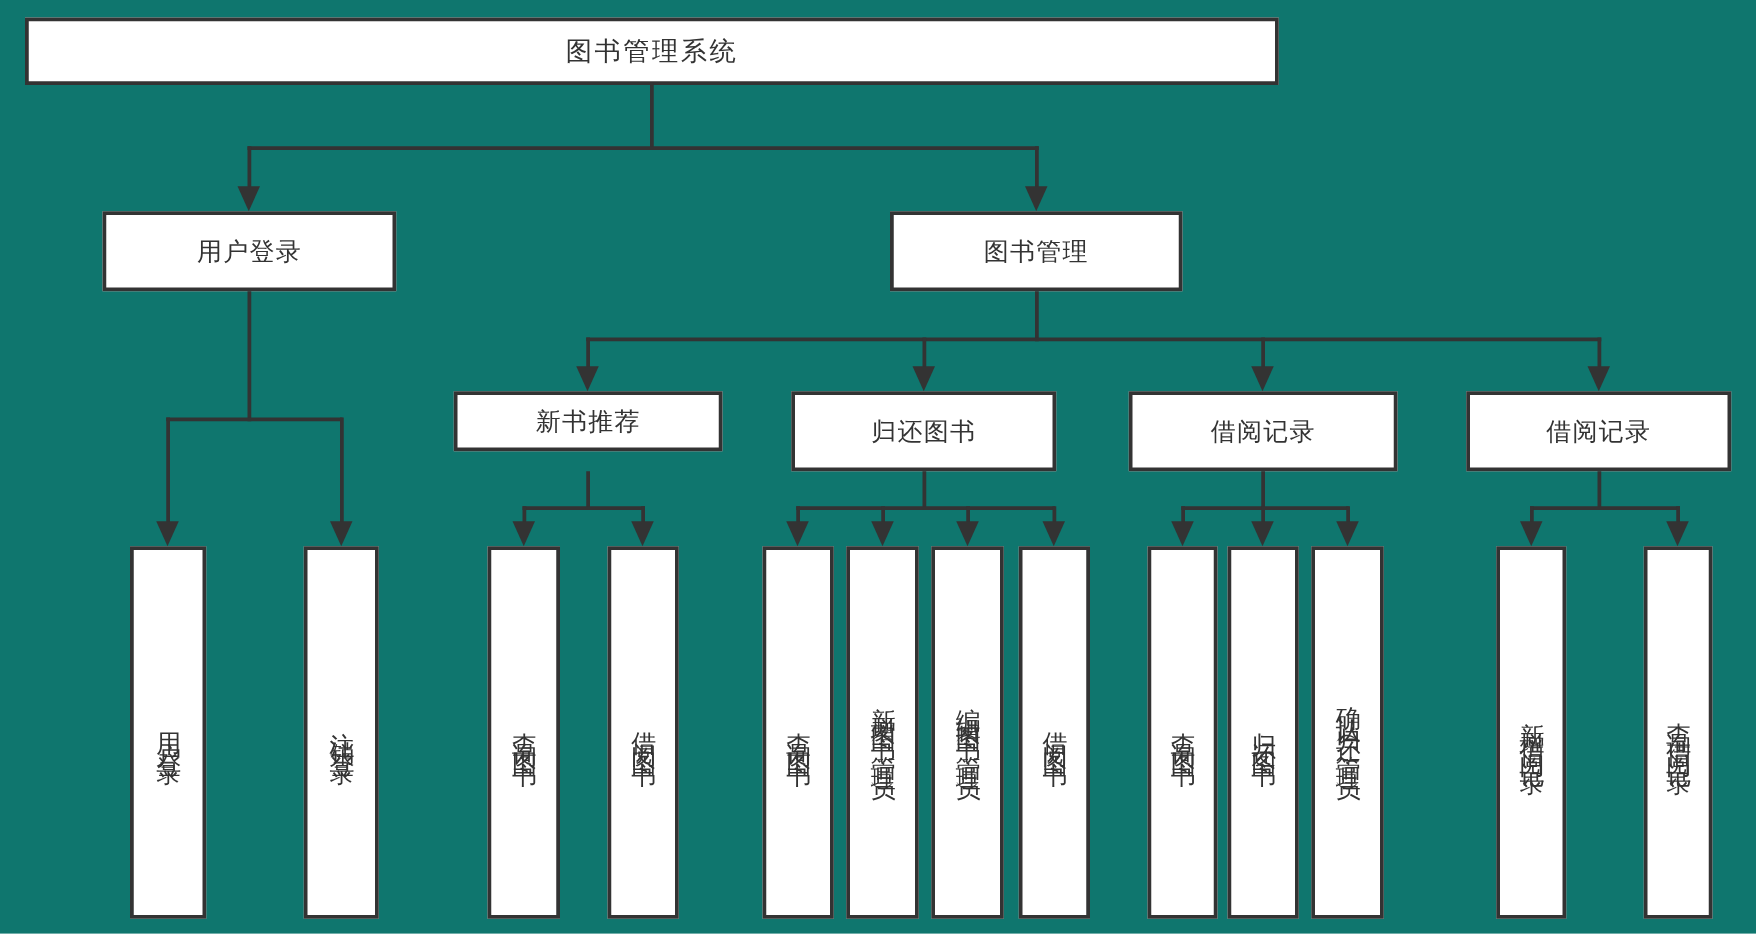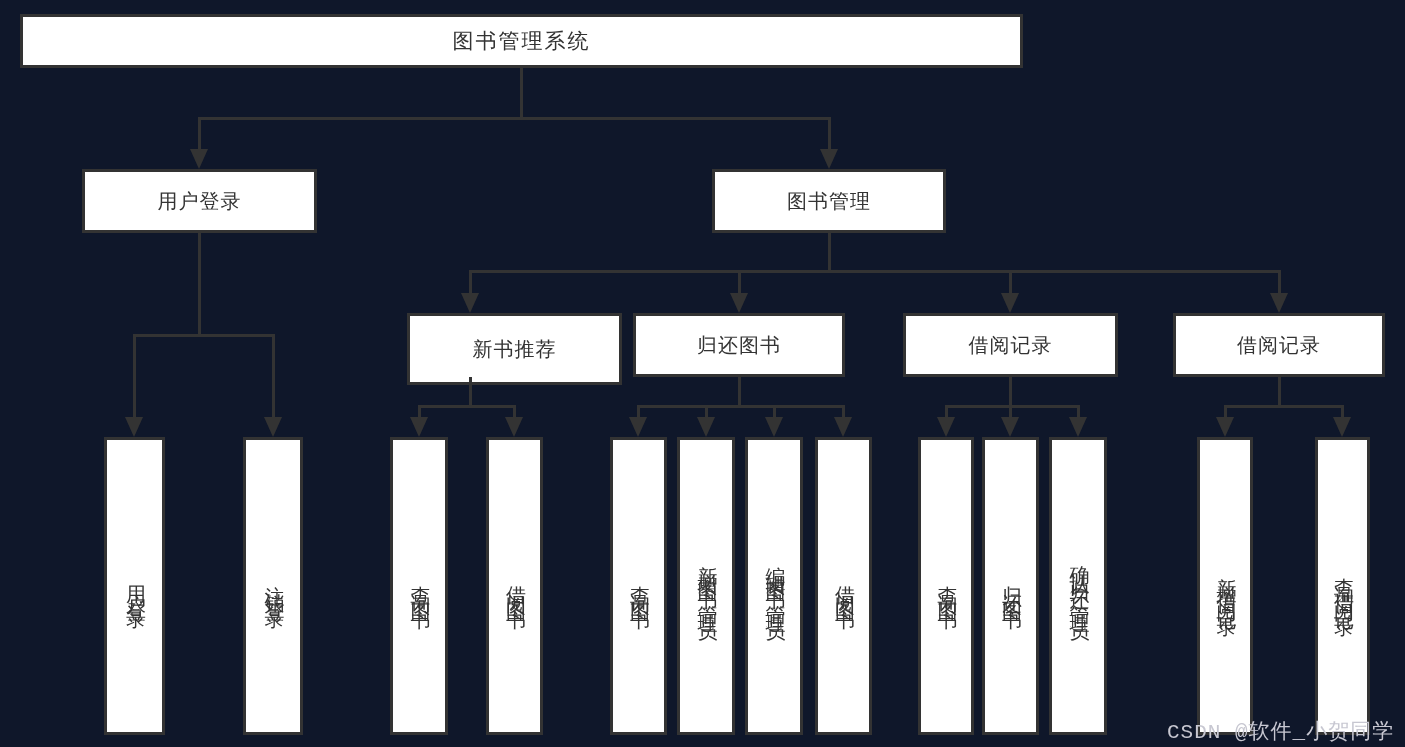--- a/index.html
+++ b/index.html
@@ -1,21 +1,21 @@
 <!DOCTYPE html>
 <html><head>
 <meta charset="utf-8">
 <style>
   html, body { margin: 0; padding: 0; background: #ffffff; }
   #canvas {
     position: relative;
     width: 1405px;
     height: 747px;
-    background: #0f172a;
-    font-family: Liberation Mono, monospace;
+    background: #0f766e;
+    font-family: Liberation Serif, serif;
     overflow: hidden;
   }
   .box {
     position: absolute;
     box-sizing: border-box;
     border: 3px solid #333333;
     background: #ffffff;
     display: flex;
     align-items: center;
     justify-content: center;
@@ -85,21 +85,21 @@
   <div class="hline" style="left:469px; top:270px; width:812px;"></div>
   <div class="ashaft" style="left:469px; top:270px; height:25px;"></div>
   <div class="ahead" style="left:461px; top:293px;"></div>
   <div class="ashaft" style="left:738px; top:270px; height:25px;"></div>
   <div class="ahead" style="left:730px; top:293px;"></div>
   <div class="ashaft" style="left:1009px; top:270px; height:25px;"></div>
   <div class="ahead" style="left:1001px; top:293px;"></div>
   <div class="ashaft" style="left:1278px; top:270px; height:25px;"></div>
   <div class="ahead" style="left:1270px; top:293px;"></div>
 
-  <div class="box hbox" style="left:363px; top:313px; width:215px; height:72px;margin-left:44px;">
+  <div class="box hbox" style="left:363px; top:313px; width:215px; height:48px;">
     <span>新书推荐</span>
   </div>
   <div class="box hbox" style="left:633px; top:313px; width:212px; height:64px;">
     <span>归还图书</span>
   </div>
   <div class="box hbox" style="left:903px; top:313px; width:215px; height:64px;">
     <span>借阅记录</span>
   </div>
   <div class="box hbox" style="left:1173px; top:313px; width:212px; height:64px;">
     <span>借阅记录</span>
@@ -176,15 +176,14 @@
     <span class="vtext">确认归还（管理员）</span>
   </div>
 
   <div class="box vbox" style="left:1197px; top:437px; width:56px; height:298px;">
     <span class="vtext">新增借阅记录</span>
   </div>
   <div class="box vbox" style="left:1315px; top:437px; width:55px; height:298px;">
     <span class="vtext">查询借阅记录</span>
   </div>
 
-  <div id="watermark">CSDN @软件_小贺同学</div>
 
 </div>
 
 </body></html>

